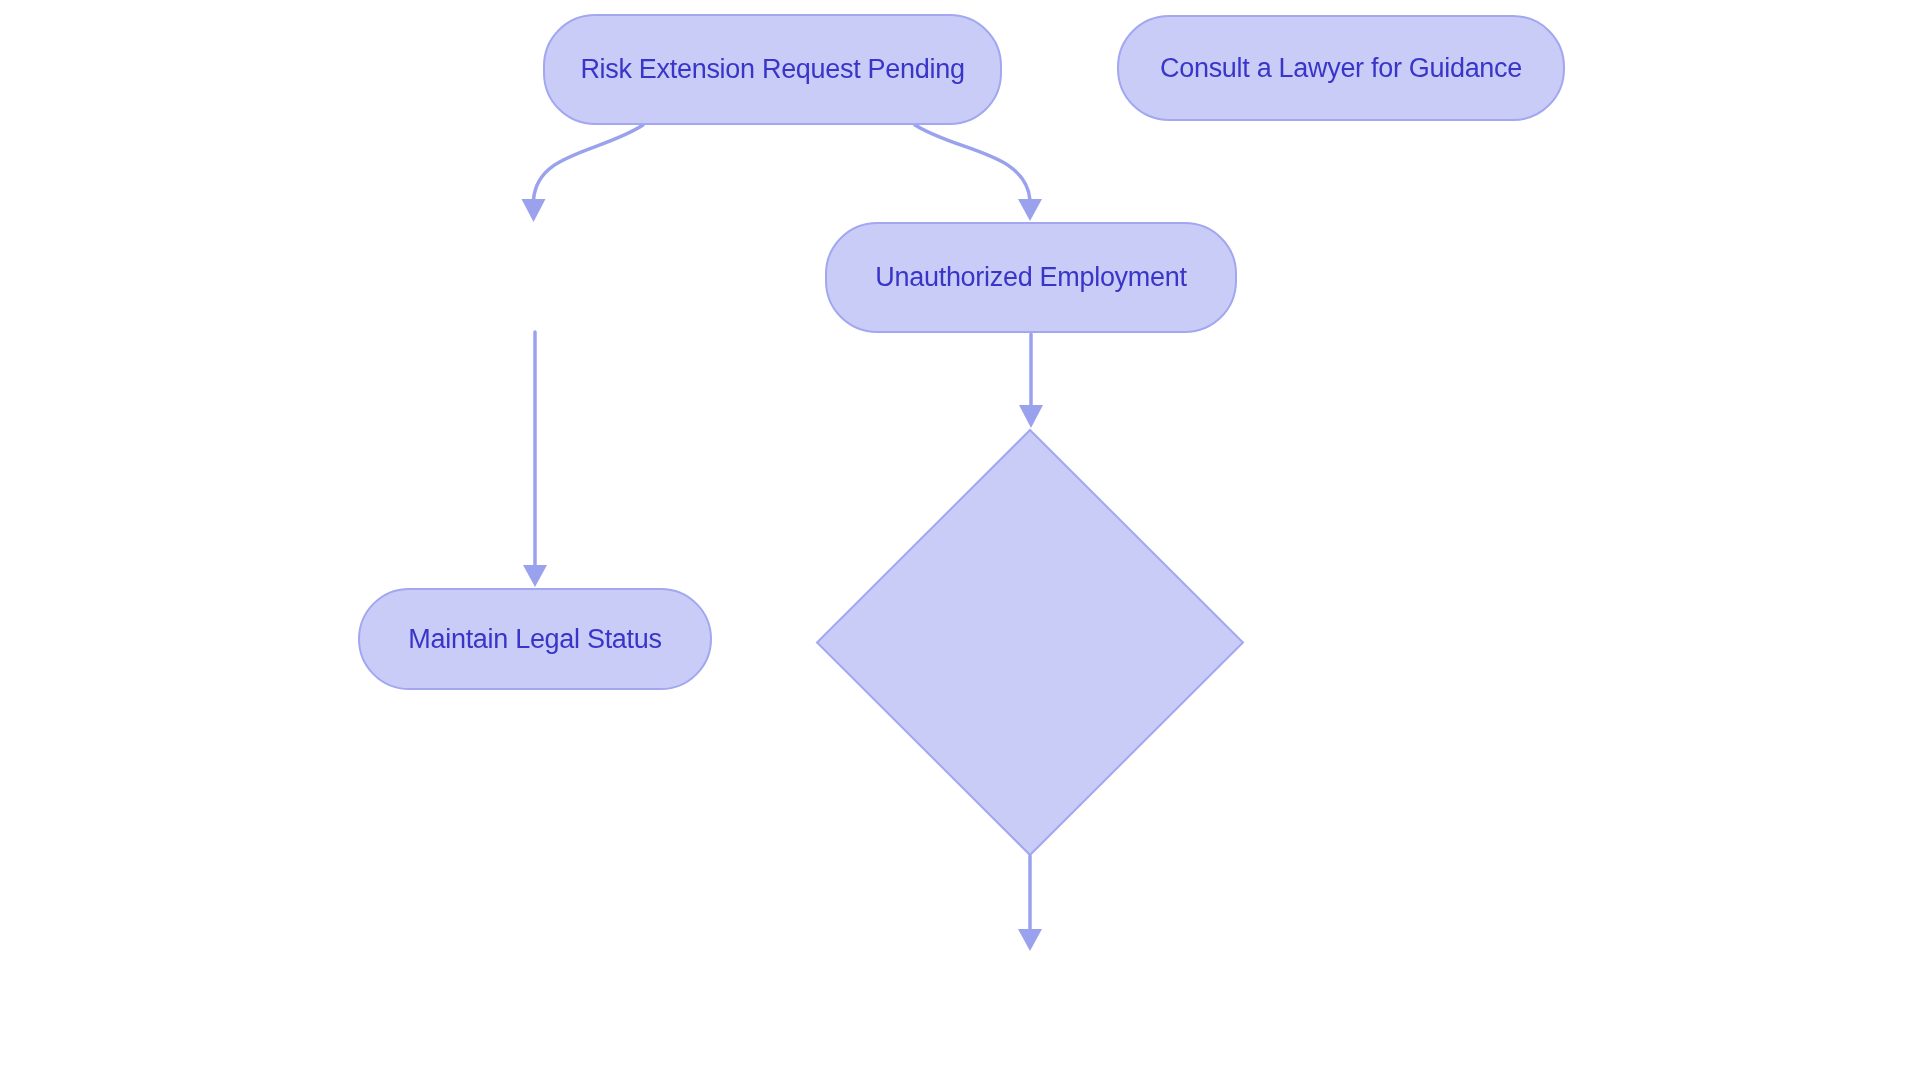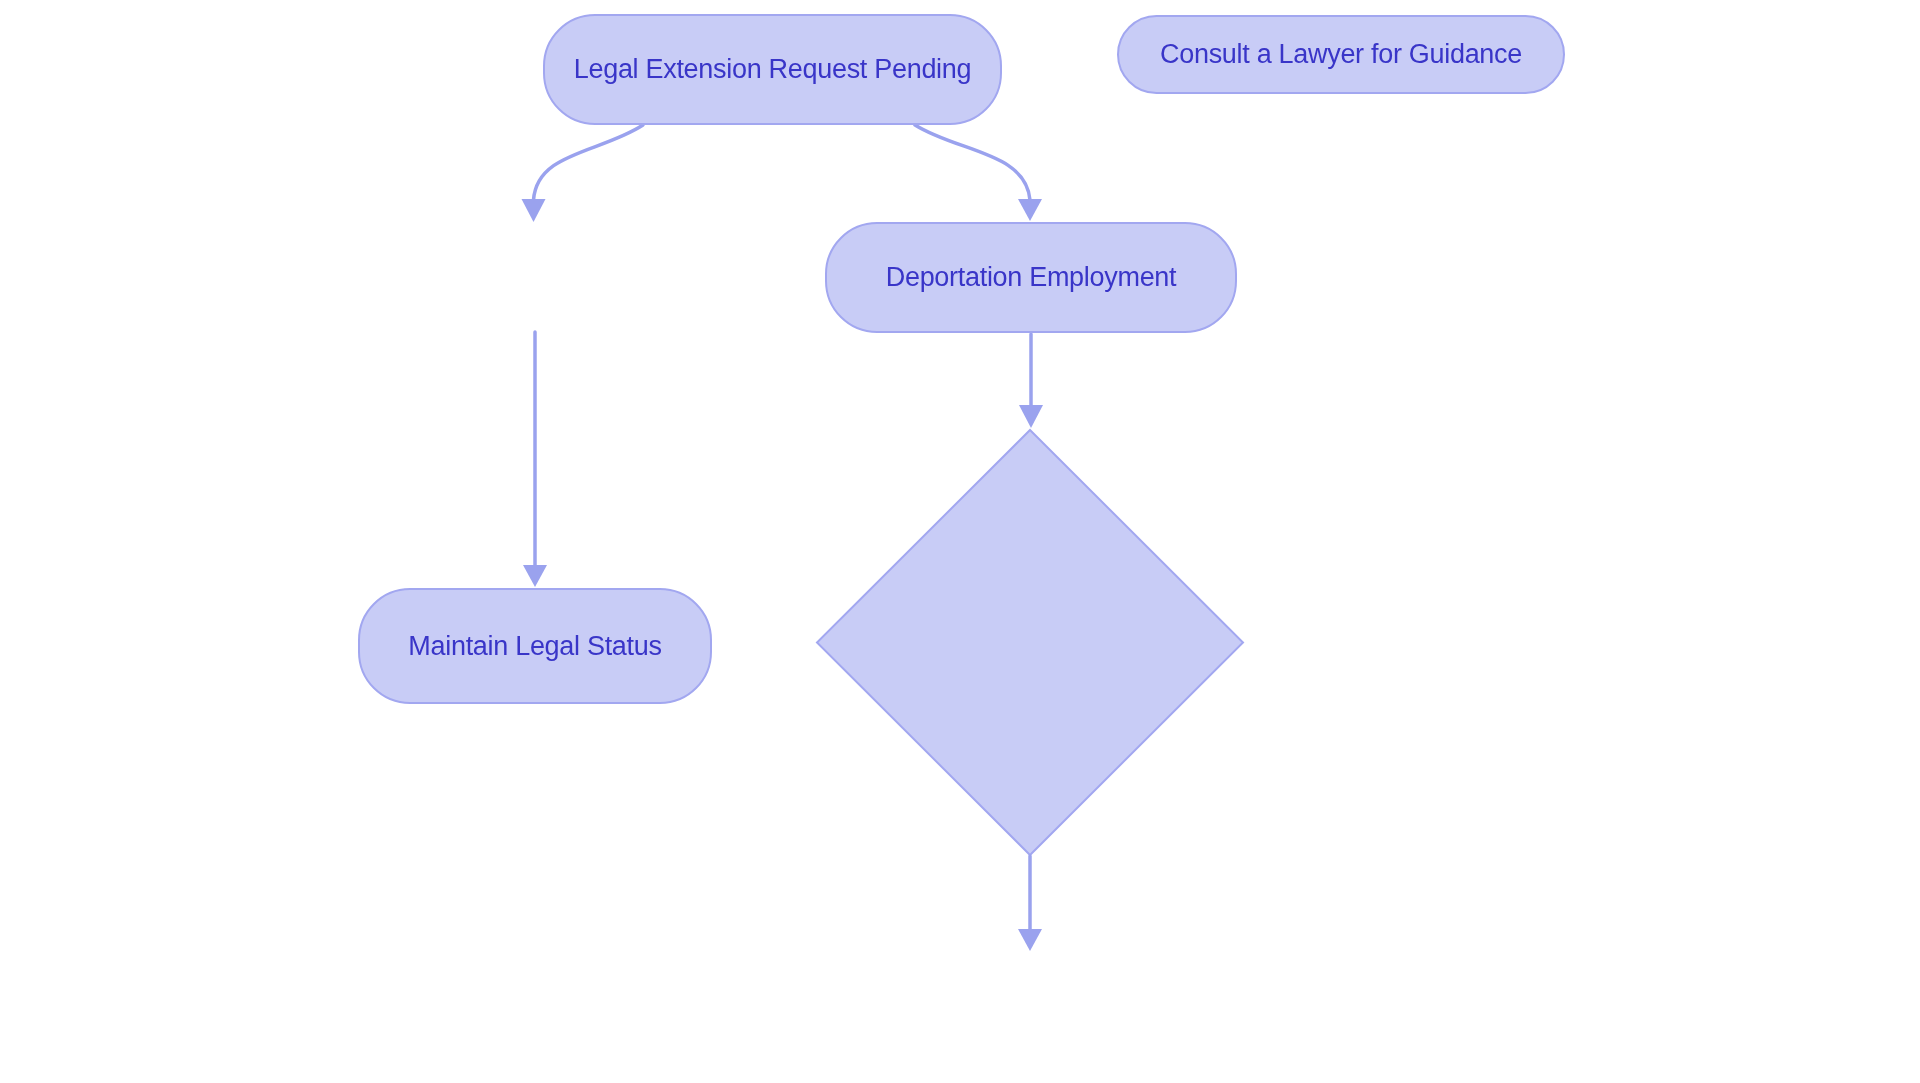--- a/index.html
+++ b/index.html
@@ -56,24 +56,24 @@
   .diamond-label {
     position: absolute;
     display: flex;
     align-items: center;
     justify-content: center;
     background: transparent;
     border: none;
   }
   
   .n-pending      { left: 543px;  top: 14px;  width: 459px; height: 111px; }
-  .n-consult      { left: 1117px; top: 15px;  width: 448px; height: 79px; }
+  .n-consult      { left: 1117px; top: 15px;  width: 448px; height: 106px; }
   .n-follow       { left: 343px;  top: 223px; width: 390px; height: 107px; }
   .n-unauthorized { left: 825px;  top: 222px; width: 412px; height: 111px; }
-  .n-maintain     { left: 358px;  top: 588px; width: 354px; height: 116px; }
+  .n-maintain     { left: 358px;  top: 588px; width: 354px; height: 102px; }
   .n-ban          { left: 828px;  top: 953px; width: 400px; height: 112px; }
   .n-risk-label   { left: 880px;  top: 612px; width: 300px; height: 60px; }
 </style>
 </head>
 <body>
 
 <div class="canvas">
 
   <svg class="edges" viewBox="0 0 1920 1083" xmlns="http://www.w3.org/2000/svg">
 
@@ -99,30 +99,30 @@
       <polygon class="edge-head" points="1019,405 1043,405 1031,428"></polygon>
     </g>
 
     <g>
       <path class="edge-line" d="M 1030 856 L 1030 930"></path>
       <polygon class="edge-head" points="1018,929 1042,929 1030,951"></polygon>
     </g>
   </svg>
 
   <div class="node n-pending">
-    <span class="node-label">Legal Extension Request Pending</span>
+    <span class="node-label">Risk Extension Request Pending</span>
   </div>
 
   <div class="node n-consult">
     <span class="node-label">Consult a Lawyer for Guidance</span>
   </div>
 
 
   <div class="node n-unauthorized">
-    <span class="node-label">Deportation Employment</span>
+    <span class="node-label">Unauthorized Employment</span>
   </div>
 
   <div class="node n-maintain">
     <span class="node-label">Maintain Legal Status</span>
   </div>
 
 
 
 </div>
 

